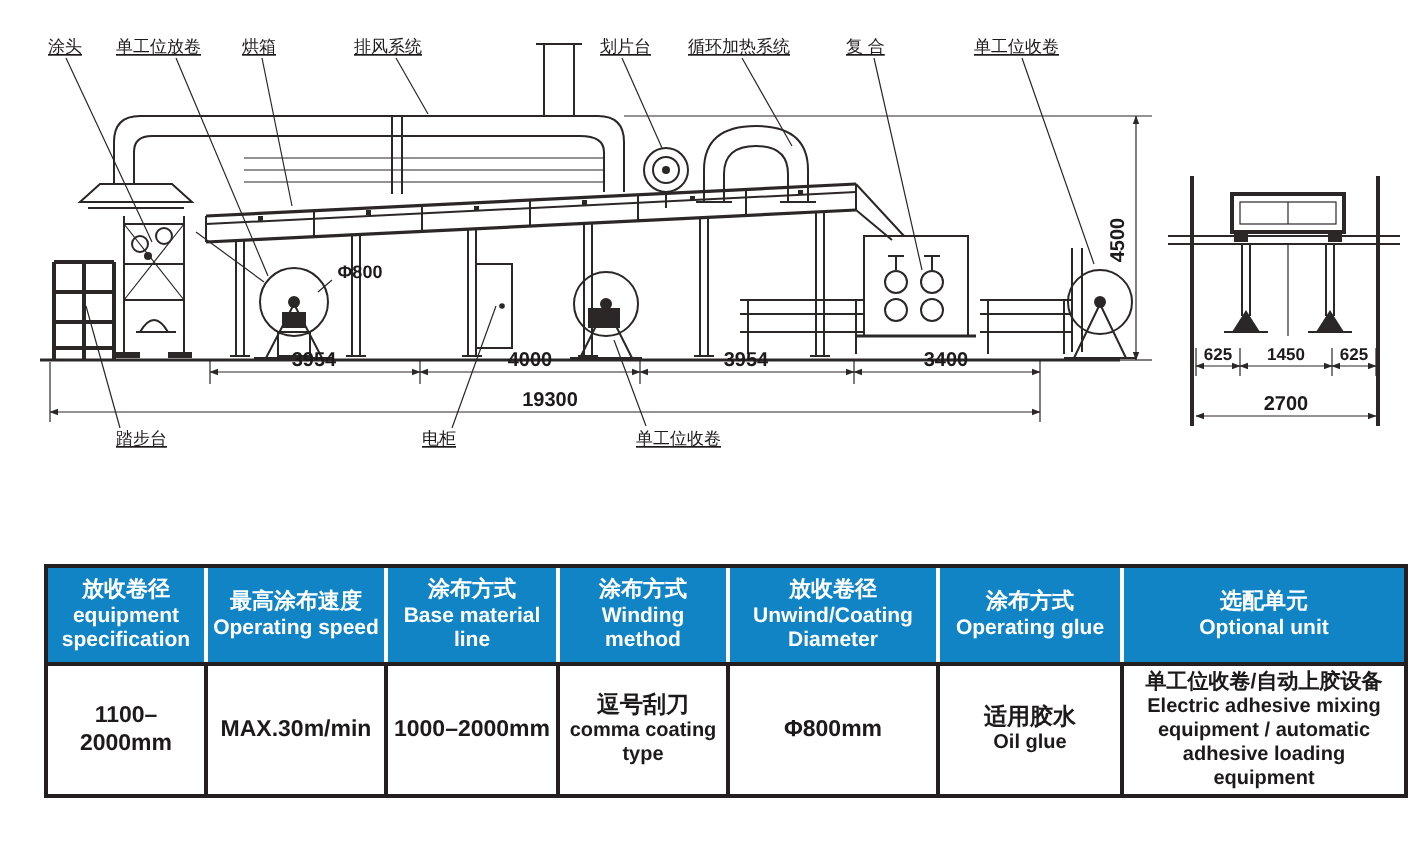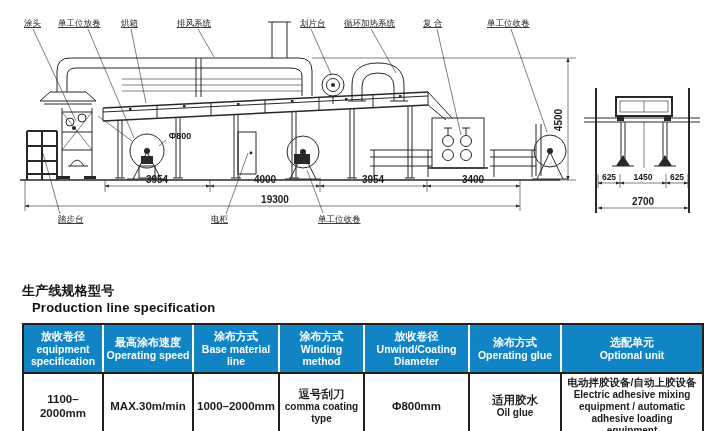--- a/index.html
+++ b/index.html
@@ -249,23 +249,20 @@
       <line class="ln thin" x1="666" y1="183" x2="688" y2="183" marker-start="url(#ar)" marker-end="url(#ar)"></line>
       <text class="dimS" x="609" y="180">625</text>
       <text class="dimS" x="643" y="180">1450</text>
       <text class="dimS" x="677" y="180">625</text>
       <line class="ln thin" x1="598" y1="208" x2="688" y2="208" marker-start="url(#ar)" marker-end="url(#ar)"></line>
       <text class="dim" x="643" y="205">2700</text>
     </g>
   </svg>
 
   <div class="spec">
-    <div class="spec-title">
-      <span>生产线规格型号</span><span class="en">Production line specification</span>
-    </div>
 
     <table class="spec-table">
       <colgroup>
         <col style="width:80px">
           <col style="width:90px">
           <col style="width:86px">
         <col style="width:85px">
           <col style="width:105px">
           <col style="width:92px">
         <col style="width:140px">
@@ -318,20 +315,20 @@
               <span class="en">comma coating type</span>
             </td>
           <td>
               <span class="zh">Φ800mm</span>
             </td>
           <td>
               <span class="zh">适用胶水</span>
               <span class="en">Oil glue</span>
             </td>
           <td class="opt">
-              <span class="zh">电动拌胶设备/自动上胶设备</span>
+              <span class="zh">单工位收卷/自动上胶设备</span>
               <span class="en">Electric adhesive mixing equipment / automatic adhesive loading equipment</span>
             </td>
         </tr>
       </tbody>
     </table>
   </div>
 </div>
 
 </body></html>

